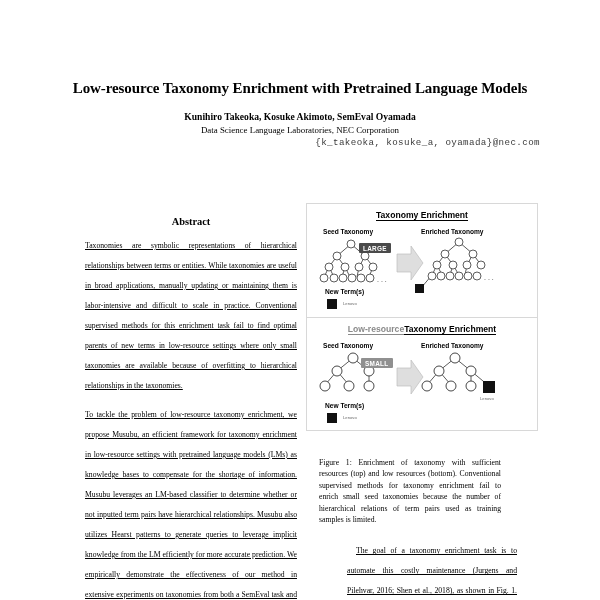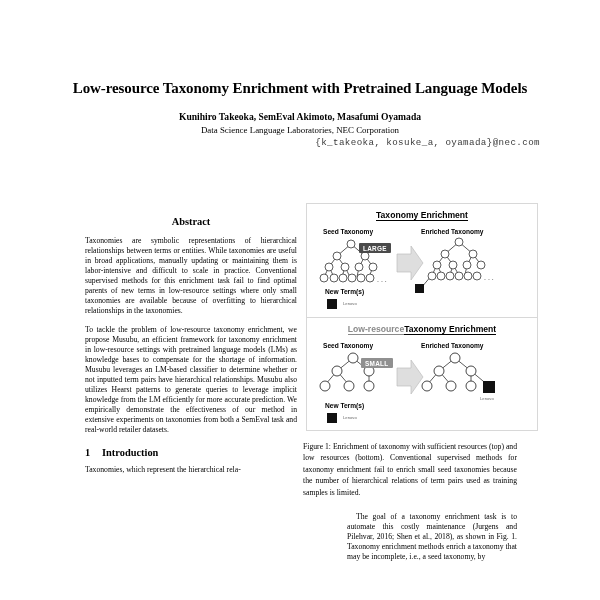--- a/index.html
+++ b/index.html
@@ -83,40 +83,41 @@
 
   .sec-abstract {
     text-align: center;
     font-size: 10.4px;
     font-weight: bold;
     margin: 16px 0 9px 0;
   }
   p.body {
     margin: 0 0 9px 0;
     font-size: 7.7px;
-    line-height: 10px;
+    line-height: 20px;
     text-align: justify;
     text-justify: inter-word;
     hyphens: manual;
+    text-decoration: underline;
   }
   p.body.noindent { text-indent: 0; }
   p.body.indent { text-indent: 9px; }
 
   .sec-head {
     font-size: 10.4px;
     font-weight: bold;
     margin: 12px 0 7px 0;
   }
   .sec-head .num { display: inline-block; width: 17px; }
 
   .caption {
     font-size: 7.7px;
     line-height: 11.4px;
     text-align: justify;
-    margin: 0;
+    margin: 16px;
   }
 
   
   .figure {
     position: absolute;
     left: 306px;
     top: 203px;
     width: 232px;
     height: 228px;
     border: 1px solid #d8d8d8;
@@ -186,21 +187,21 @@
   svg.treesvg { position: absolute; left: 0; top: 0; overflow: visible; }
 
   .arrow { position: absolute; }
 </style>
 </head>
 <body>
 
 <div class="page">
 
   <div class="title">Low-resource Taxonomy Enrichment with Pretrained Language Models</div>
-  <div class="authors">Kunihiro Takeoka, SemEval Akimoto, Masafumi Oyamada</div>
+  <div class="authors">Kunihiro Takeoka, Kosuke Akimoto, SemEval Oyamada</div>
   <div class="affil">Data Science Language Laboratories, NEC Corporation</div>
   <div class="email">{k_takeoka, kosuke_a, oyamada}@nec.com</div>
 
   <div class="col-left">
     <div class="sec-abstract">Abstract</div>
     <p class="body noindent">Taxonomies are symbolic representations of hierarchical relationships between terms or entities. While taxonomies are useful in broad applications, manually updating or maintaining them is labor-intensive and difficult to scale in practice. Conventional supervised methods for this enrichment task fail to find optimal parents of new terms in low-resource settings where only small taxonomies are available because of overfitting to hierarchical relationships in the taxonomies.</p>
     <p class="body noindent">To tackle the problem of low-resource taxonomy enrichment, we propose Musubu, an efficient framework for taxonomy enrichment in low-resource settings with pretrained language models (LMs) as knowledge bases to compensate for the shortage of information. Musubu leverages an LM-based classifier to determine whether or not inputted term pairs have hierarchical relationships. Musubu also utilizes Hearst patterns to generate queries to leverage implicit knowledge from the LM efficiently for more accurate prediction. We empirically demonstrate the effectiveness of our method in extensive experiments on taxonomies from both a SemEval task and real-world retailer datasets.</p>
     <div class="sec-head">
       <span class="num">1</span><span>Introduction</span>
     </div>

